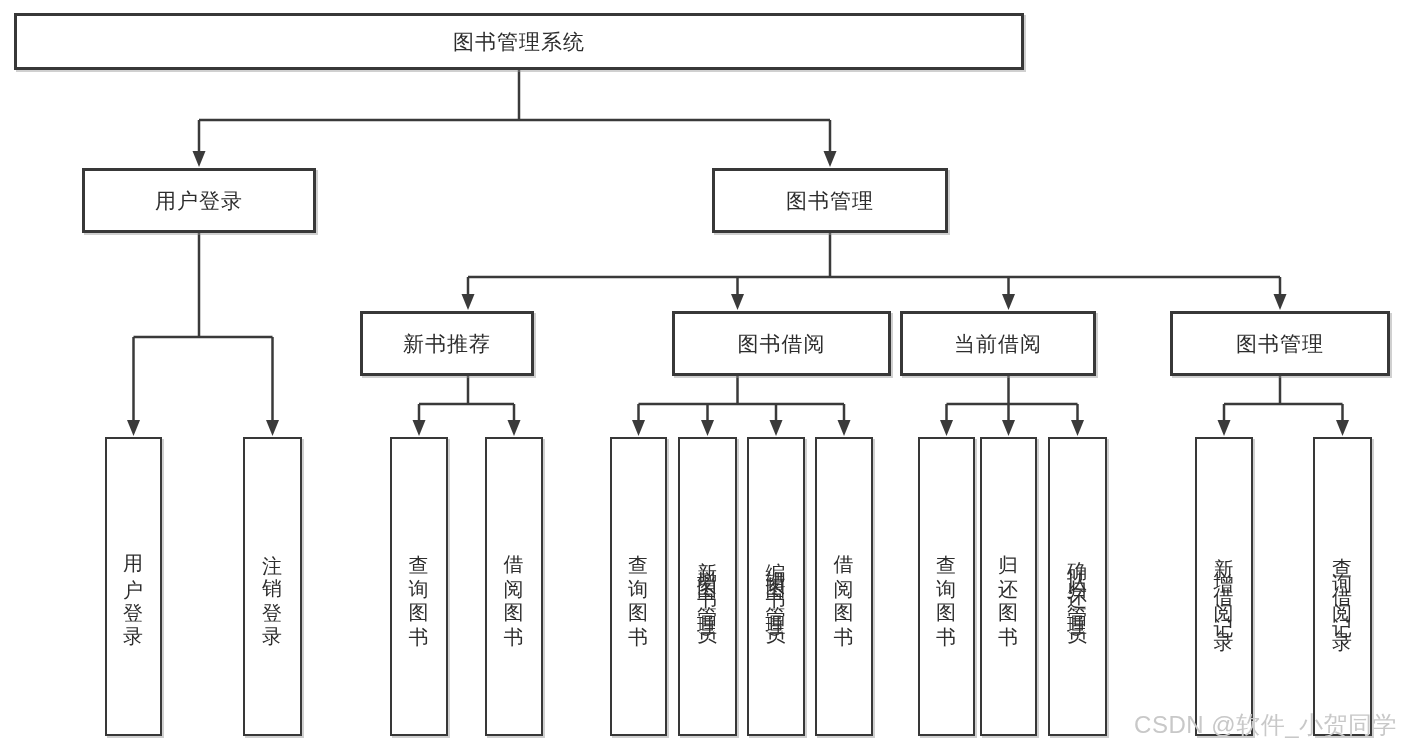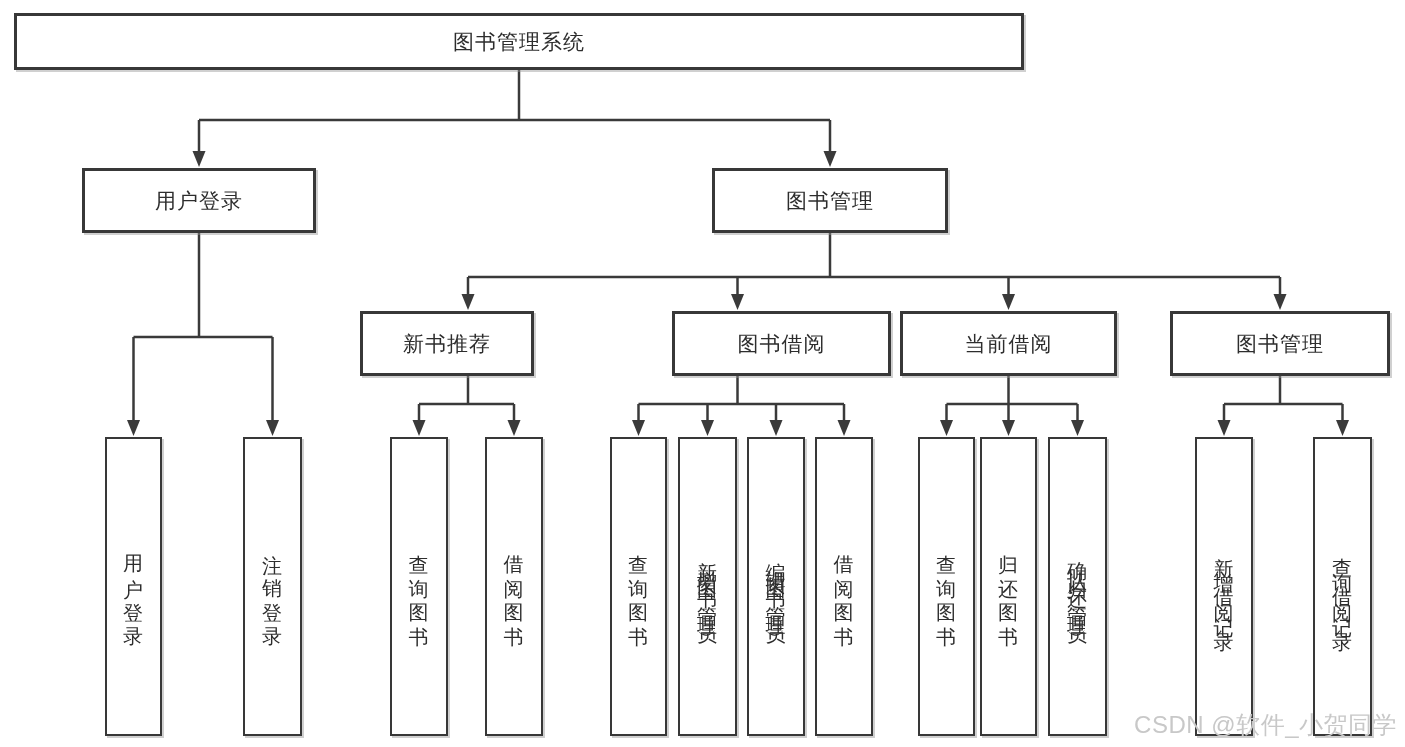--- a/index.html
+++ b/index.html
@@ -110,21 +110,21 @@
   <div class="box" style="left:712px;top:168px;width:236px;height:65px;">
     <span class="hlabel">图书管理</span>
   </div>
 
   <div class="box" style="left:360px;top:311px;width:174px;height:65px;">
     <span class="hlabel">新书推荐</span>
   </div>
   <div class="box" style="left:628px;top:311px;width:219px;height:65px;margin-left:44px;">
     <span class="hlabel">图书借阅</span>
   </div>
-  <div class="box" style="left:900px;top:311px;width:217px;height:65px;">
+  <div class="box" style="left:900px;top:311px;width:196px;height:65px;">
     <span class="hlabel">当前借阅</span>
   </div>
   <div class="box" style="left:1170px;top:311px;width:220px;height:65px;">
     <span class="hlabel">图书管理</span>
   </div>
 
   <div class="box leaf" style="left:105px;top:437px;width:57px;height:299px;">
     <span class="vlabel" style="letter-spacing: 24px;">用户登录</span>
   </div>
   <div class="box leaf" style="left:243px;top:437px;width:59px;height:299px;">

